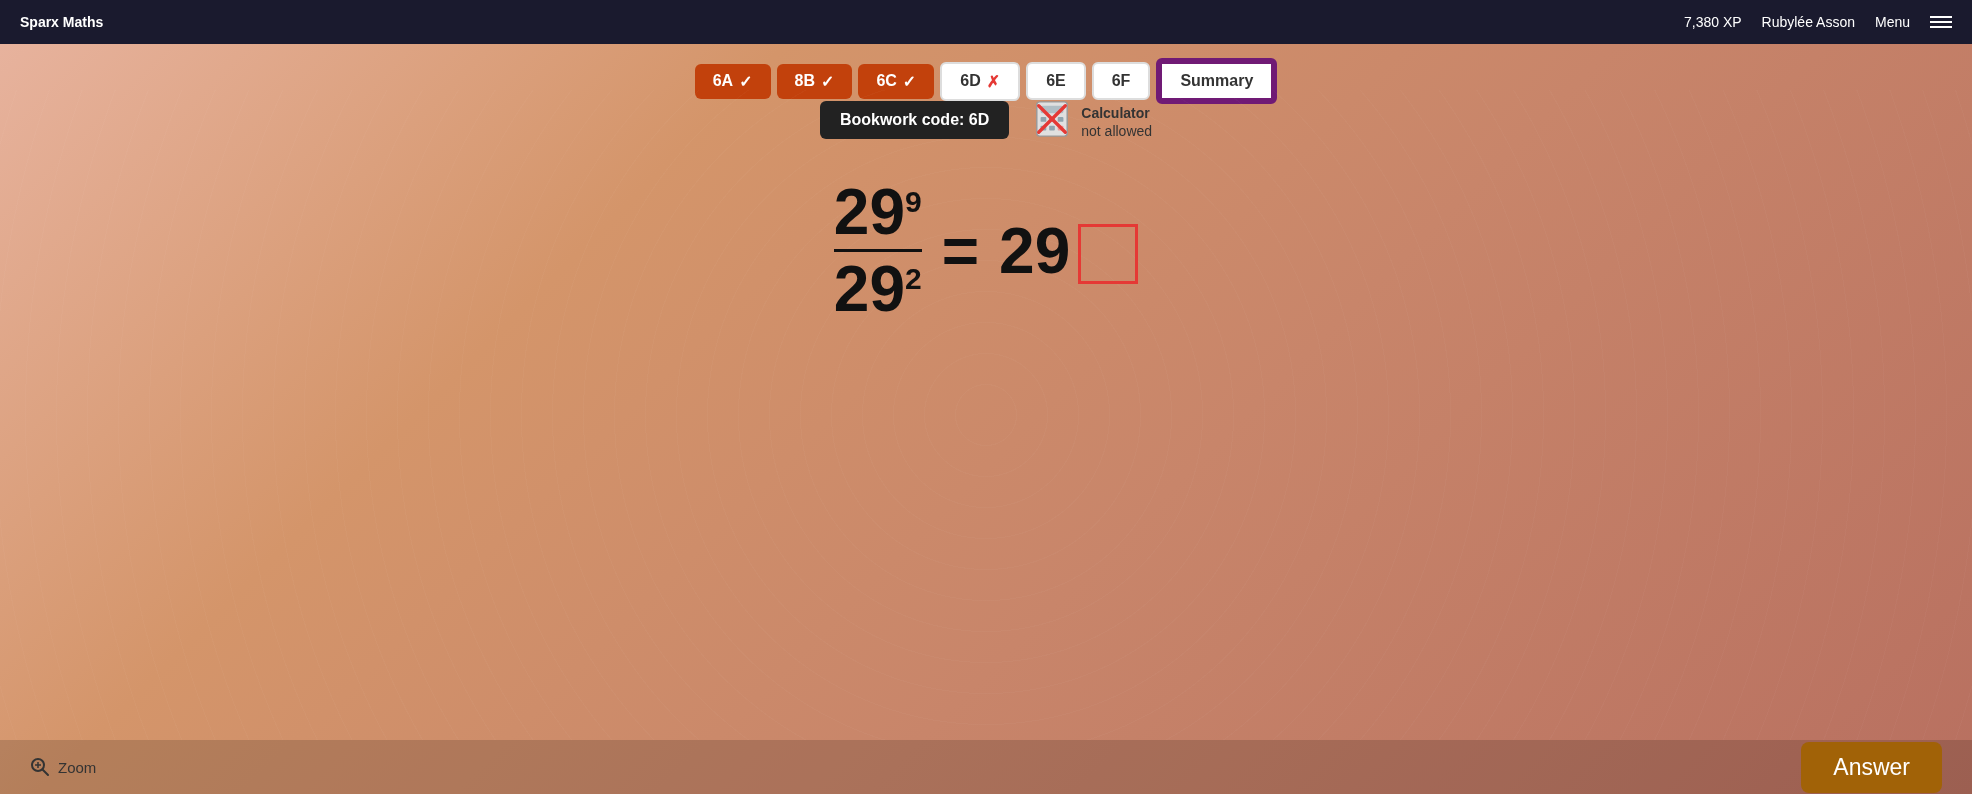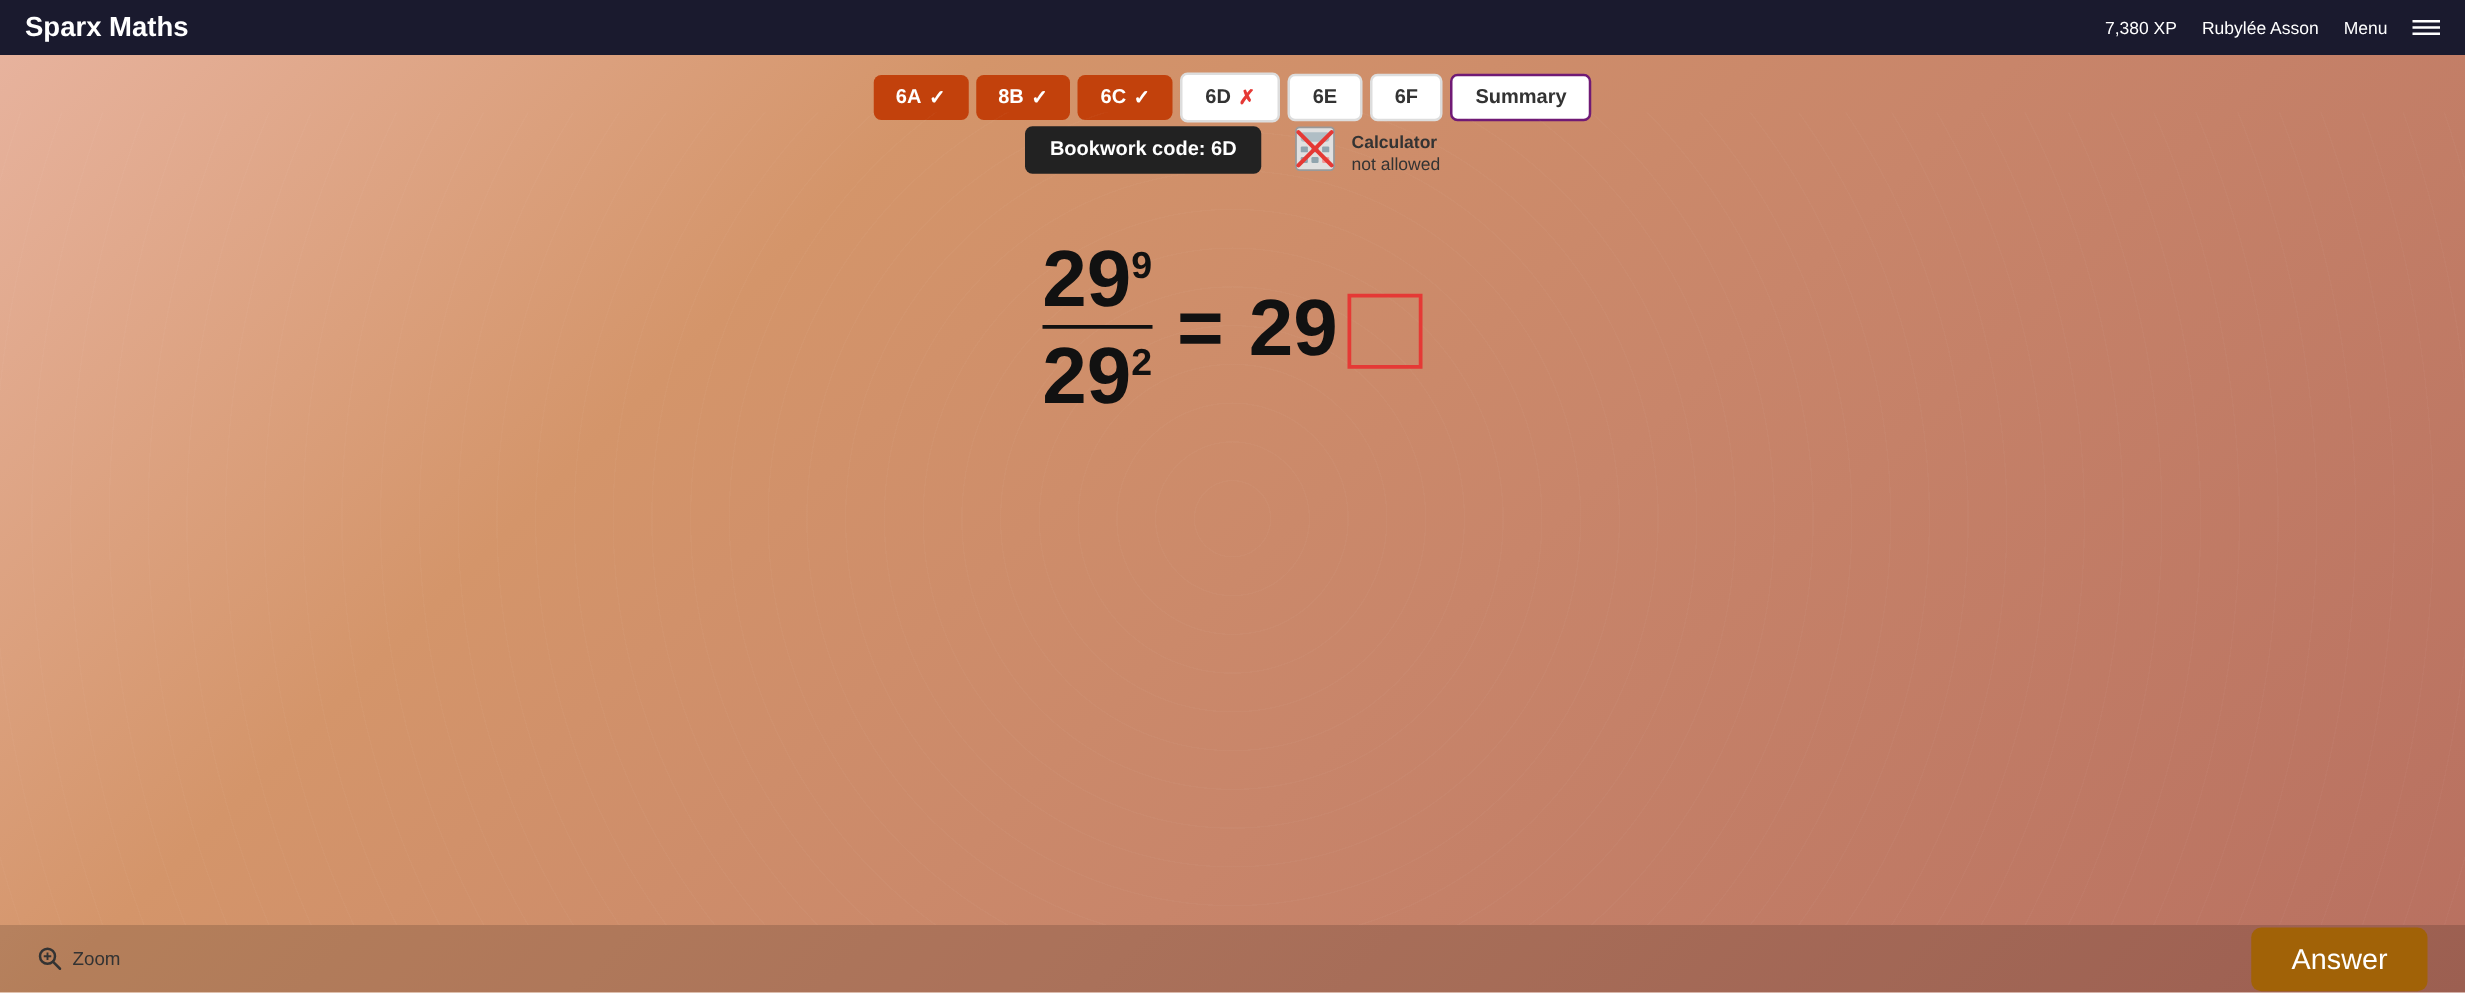--- a/index.html
+++ b/index.html
@@ -22,21 +22,21 @@
       height: 44px;
       background: #1a1a2e;
       display: flex;
       align-items: center;
       justify-content: space-between;
       padding: 0 20px;
     }
 
     .top-bar-logo {
       color: #fff;
-      font-size: 22px;
+      font-size: 14px;
       font-weight: bold;
     }
 
     .top-bar-right {
       display: flex;
       align-items: center;
       gap: 20px;
       color: #fff;
       font-size: 14px;
     }
@@ -93,21 +93,21 @@
     .tab-active {
       background: #fff;
       color: #333;
       border: 2px solid #ddd;
       text-align: center;
     }
 
     .tab-summary {
       background: #fff;
       color: #333;
-      border: 2px solid #701a75;
+      border: 6px solid #701a75;
       font-weight: bold;
     }
 
     .check-icon {
       color: #fff;
       font-weight: bold;
     }
 
     .x-icon {
       color: #e53935;
@@ -179,21 +179,21 @@
       color: #111;
       text-align: center;
       margin-top: 10px;
     }
 
     
     .math-area {
       display: flex;
       align-items: center;
       gap: 20px;
-      margin-top: 32px;
+      margin-top: 21px;
     }
 
     .fraction-container {
       display: flex;
       flex-direction: column;
       align-items: center;
       gap: 0;
     }
 
     .fraction-numerator {

